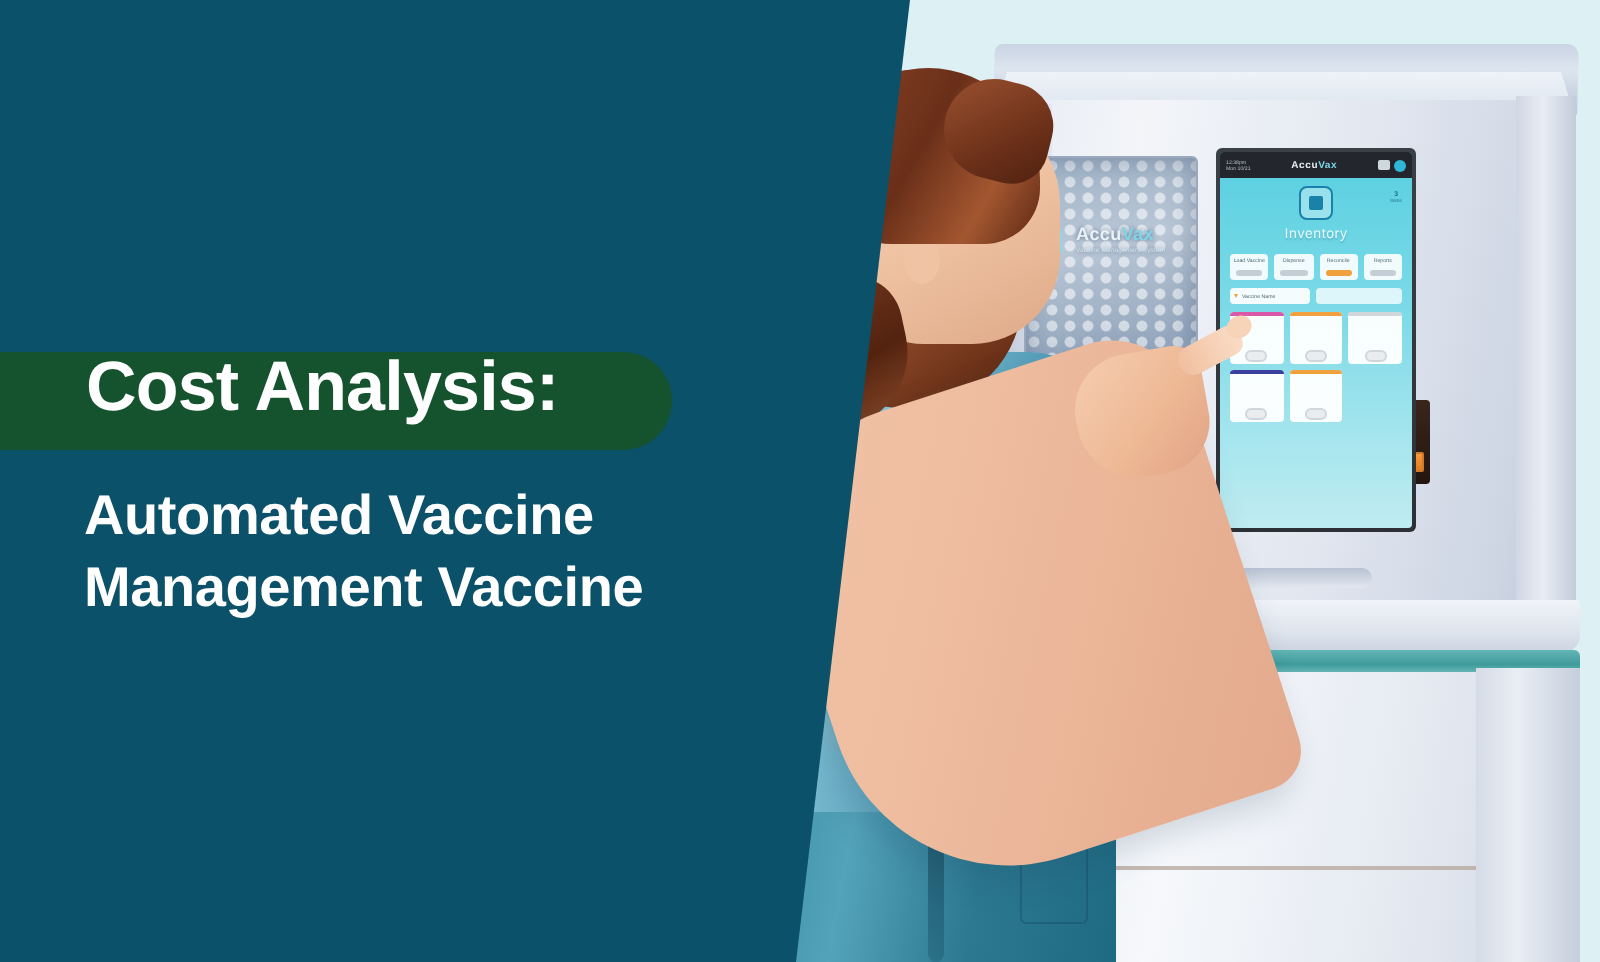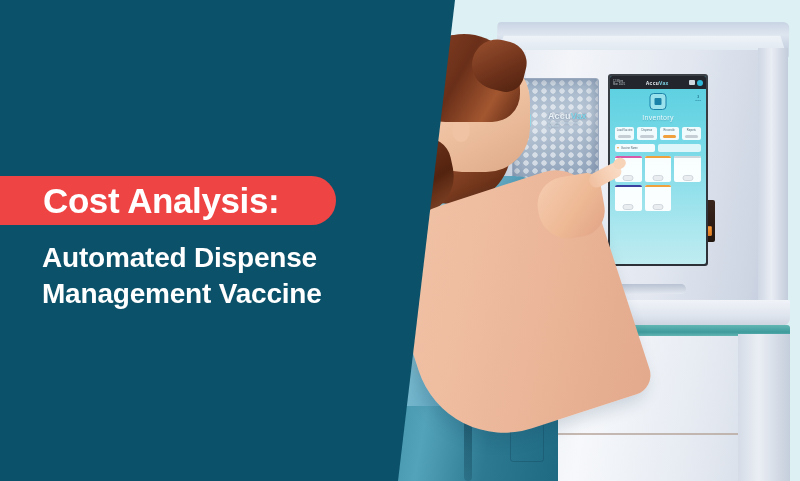--- a/index.html
+++ b/index.html
@@ -57,21 +57,21 @@
     position:absolute; left:152px; top:78px; width:87px; height:150px;
     background:
       radial-gradient(circle at 4px 4px, rgba(255,255,255,.55) 2.4px, transparent 3px) 0 0/9px 8px,
       linear-gradient(170deg,#9fb2c7 0%,#b9c7d6 30%,#93a6bd 65%,#aab9cb 100%);
     border:1px solid #9aa9bd;
     border-radius:3px;
     box-shadow: inset 0 0 14px rgba(60,80,110,.45);
   }
   .cassette-logo {
     position:absolute; left:162px; top:108px; width:70px; height:24px;
-    display:flex; align-items:center; gap:17px;
+    display:flex; align-items:center; gap:7px;
   }
   .cassette-logo .mark {
     width:9px; height:13px; border-radius:2px;
     background:#39b7d4; box-shadow: inset -3px 0 0 rgba(255,255,255,.45);
   }
   .cassette-logo .word {
     font-size:9px; font-weight:700; letter-spacing:.2px; line-height:1;
     color:#e9f2f8; text-shadow:0 0 2px rgba(40,60,90,.6);
   }
   .cassette-logo .word .hl { color:#7fd4e8; }
@@ -317,23 +317,23 @@
   }
   .scanner-led {
     position:absolute; left:343px; top:226px; width:9px; height:10px;
     background:linear-gradient(180deg,#f79b3a,#e07a20);
     border-radius:1px; border:1px solid #cf7a2a;
   }
 
   
   .pill-bar {
     position:absolute; left:0; top:176px; height:49px; width:336px;
-    background:#ef4444;
+    background:#14532d;
     border-radius:0 26px 26px 0;
-    display:flex; align-items:center;
+    display:flex; 
   }
   .pill-bar .t {
     color:#ffffff; font-size:35px; font-weight:700; letter-spacing:-.4px;
     padding-left:43px; line-height:1;
   }
   .subtitle {
     position:absolute; left:42px; top:240px; width:360px;
     color:#ffffff; font-size:28px; font-weight:700; line-height:1.28;
     letter-spacing:-.2px;
   }
@@ -460,17 +460,17 @@
     </div>
 
   </div>
 
   <div class="bg-dark"></div>
 
   <div class="pill-bar">
     <span class="t">Cost Analysis:</span>
   </div>
   <div class="subtitle">
-    <div>Automated Dispense</div>
+    <div>Automated Vaccine</div>
     <div>Management Vaccine</div>
   </div>
 
 </div>
 
 </body></html>

